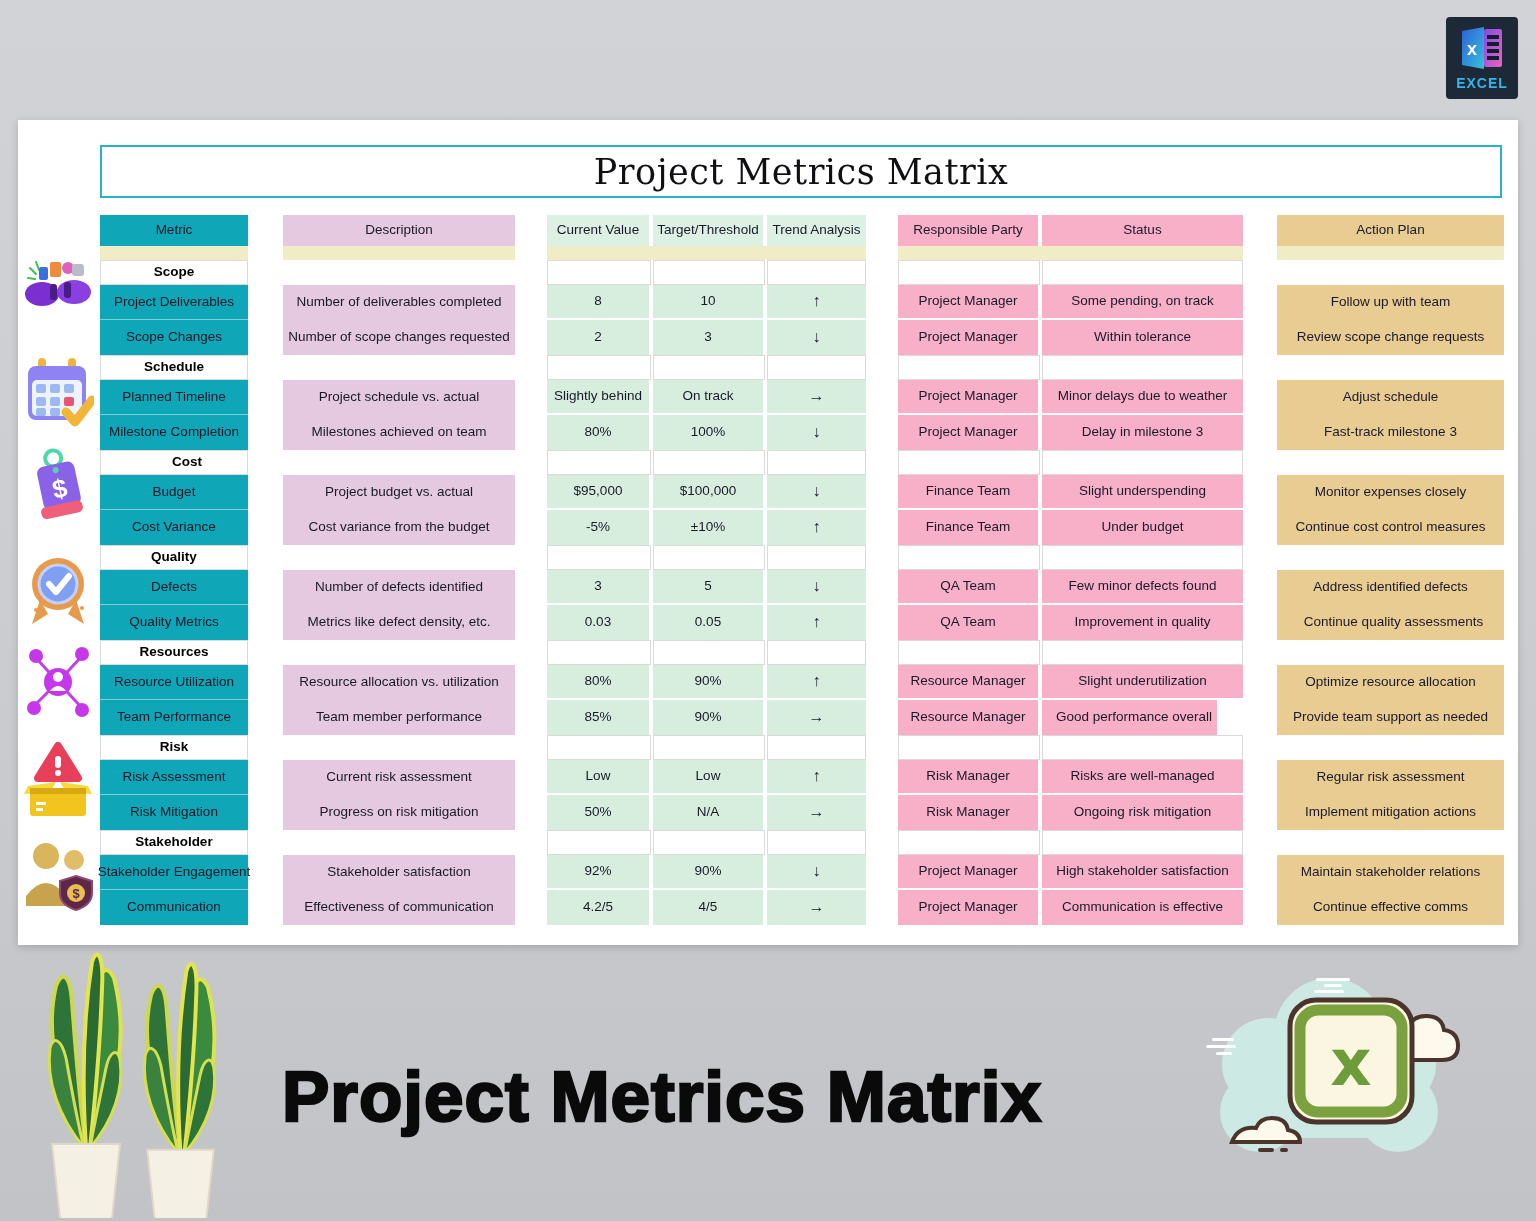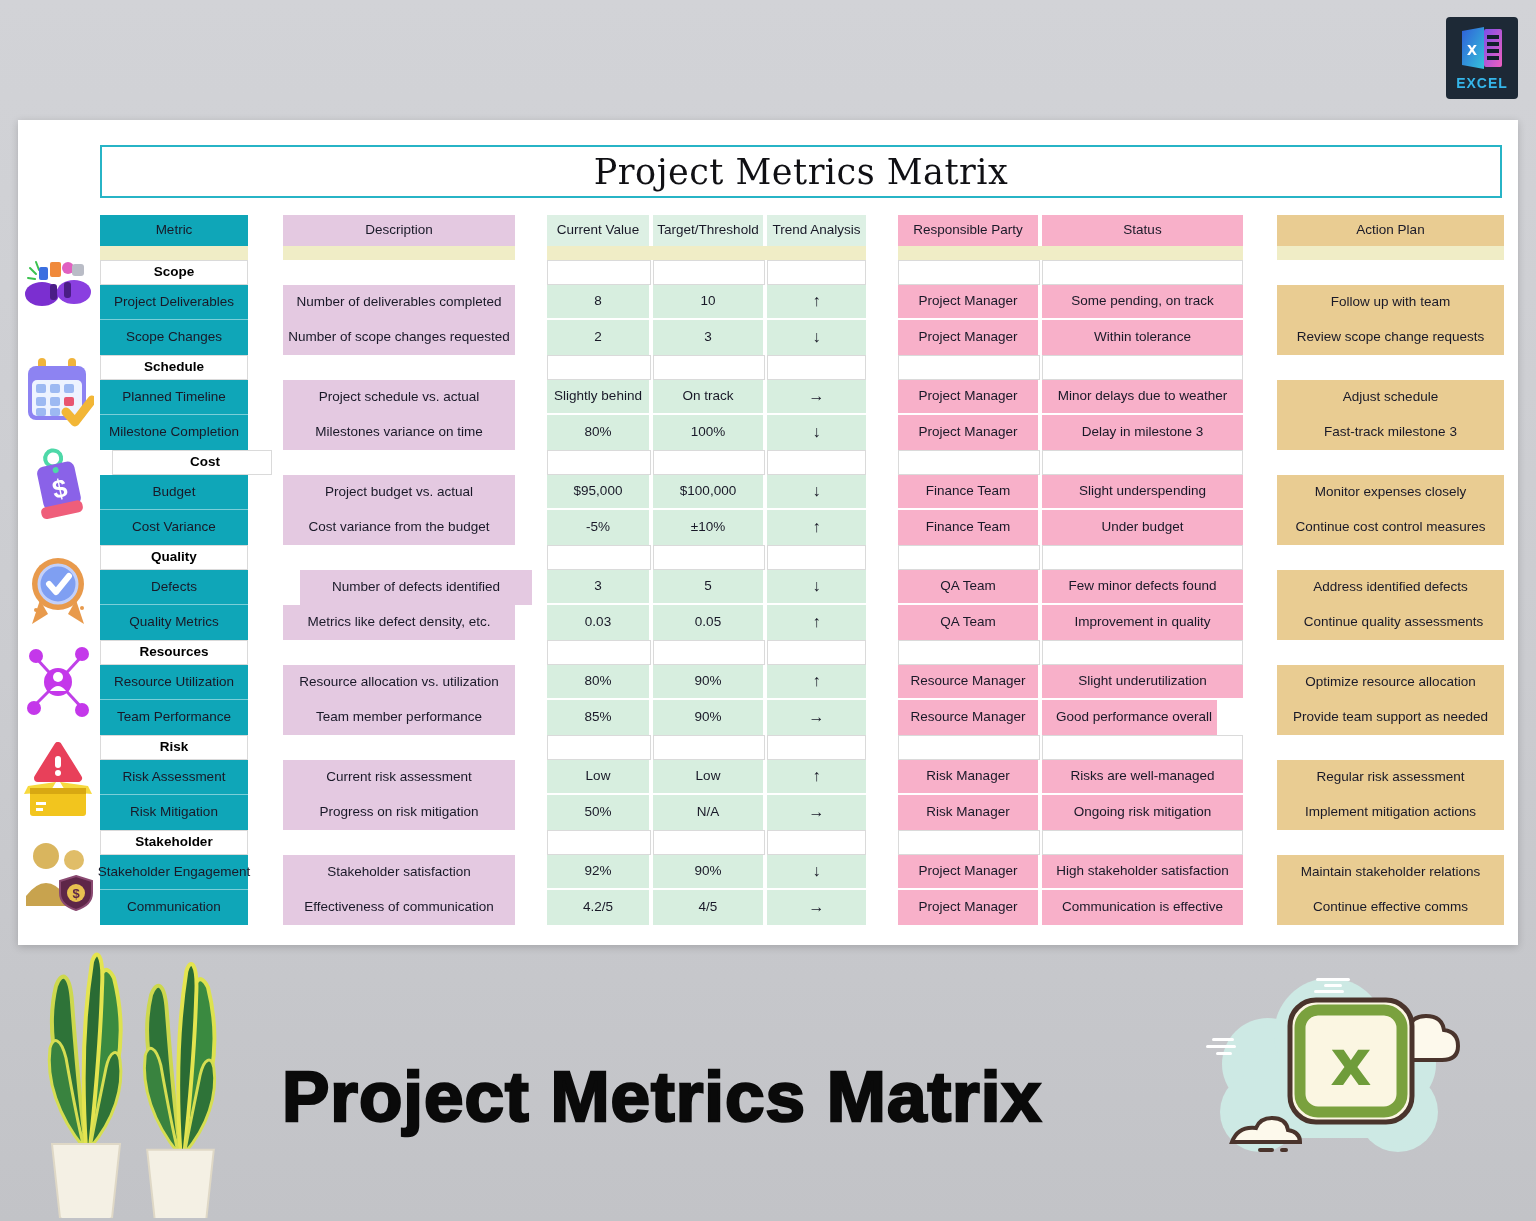--- a/index.html
+++ b/index.html
@@ -142,30 +142,30 @@
           <div class="cell c-lav" style="left: 183px; width: 232px;">Project schedule vs. actual</div>
           <div class="cell c-mint vsep hsep" style="left: 447px; width: 104px;">Slightly behind</div>
           <div class="cell c-mint vsep hsep" style="left: 553px; width: 112px;">On track</div>
           <div class="cell c-mint trend hsep" style="left: 667px; width: 99px;">→</div>
           <div class="cell c-rose vsep hsep" style="left: 798px; width: 142px;">Project Manager</div>
           <div class="cell c-rose hsep" style="left: 942px; width: 201px;">Minor delays due to weather</div>
           <div class="cell c-tan" style="left: 1177px; width: 227px;">Adjust schedule</div>
         </div>
         <div class="trow" style="height: 35px;">
           <div class="cell c-teal" style="left: 0px; width: 148px;">Milestone Completion</div>
-          <div class="cell c-lav" style="left: 183px; width: 232px;">Milestones variance on time</div>
+          <div class="cell c-lav" style="left: 183px; width: 232px;">Milestones achieved on team</div>
           <div class="cell c-mint vsep" style="left: 447px; width: 104px;">80%</div>
           <div class="cell c-mint vsep" style="left: 553px; width: 112px;">100%</div>
           <div class="cell c-mint trend" style="left: 667px; width: 99px;">↓</div>
           <div class="cell c-rose vsep" style="left: 798px; width: 142px;">Project Manager</div>
           <div class="cell c-rose" style="left: 942px; width: 201px;">Delay in milestone 3</div>
           <div class="cell c-tan" style="left: 1177px; width: 227px;">Fast-track milestone 3</div>
         </div>
         <div class="trow" style="height: 25px;">
-          <div class="cell c-wb sec" style="left: 12px; width: 160px; padding-left: 28px;">Cost</div>
+          <div class="cell c-wb sec" style="left: 0px; width: 148px; padding-left: 28px;">Cost</div>
           <div class="cell c-wb" style="left: 447px; width: 104px;"></div>
           <div class="cell c-wb" style="left: 553px; width: 112px;"></div>
           <div class="cell c-wb" style="left: 667px; width: 99px;"></div>
           <div class="cell c-wb" style="left: 798px; width: 142px;"></div>
           <div class="cell c-wb" style="left: 942px; width: 201px;"></div>
         </div>
         <div class="trow" style="height: 35px;">
           <div class="cell c-teal tsep" style="left: 0px; width: 148px;">Budget</div>
           <div class="cell c-lav" style="left: 183px; width: 232px;">Project budget vs. actual</div>
           <div class="cell c-mint vsep hsep" style="left: 447px; width: 104px;">$95,000</div>
@@ -188,21 +188,21 @@
         <div class="trow" style="height: 25px;">
           <div class="cell c-wb sec" style="left: 0px; width: 148px;">Quality</div>
           <div class="cell c-wb" style="left: 447px; width: 104px;"></div>
           <div class="cell c-wb" style="left: 553px; width: 112px;"></div>
           <div class="cell c-wb" style="left: 667px; width: 99px;"></div>
           <div class="cell c-wb" style="left: 798px; width: 142px;"></div>
           <div class="cell c-wb" style="left: 942px; width: 201px;"></div>
         </div>
         <div class="trow" style="height: 35px;">
           <div class="cell c-teal tsep" style="left: 0px; width: 148px;">Defects</div>
-          <div class="cell c-lav" style="left: 200px; width: 232px;">Number of defects identified</div>
+          <div class="cell c-lav" style="left: 183px; width: 232px;">Number of defects identified</div>
           <div class="cell c-mint vsep hsep" style="left: 447px; width: 104px;">3</div>
           <div class="cell c-mint vsep hsep" style="left: 553px; width: 112px;">5</div>
           <div class="cell c-mint trend hsep" style="left: 667px; width: 99px;">↓</div>
           <div class="cell c-rose vsep hsep" style="left: 798px; width: 142px;">QA Team</div>
           <div class="cell c-rose hsep" style="left: 942px; width: 201px;">Few minor defects found</div>
           <div class="cell c-tan" style="left: 1177px; width: 227px;">Address identified defects</div>
         </div>
         <div class="trow" style="height: 35px;">
           <div class="cell c-teal" style="left: 0px; width: 148px;">Quality Metrics</div>
           <div class="cell c-lav" style="left: 183px; width: 232px;">Metrics like defect density, etc.</div>

